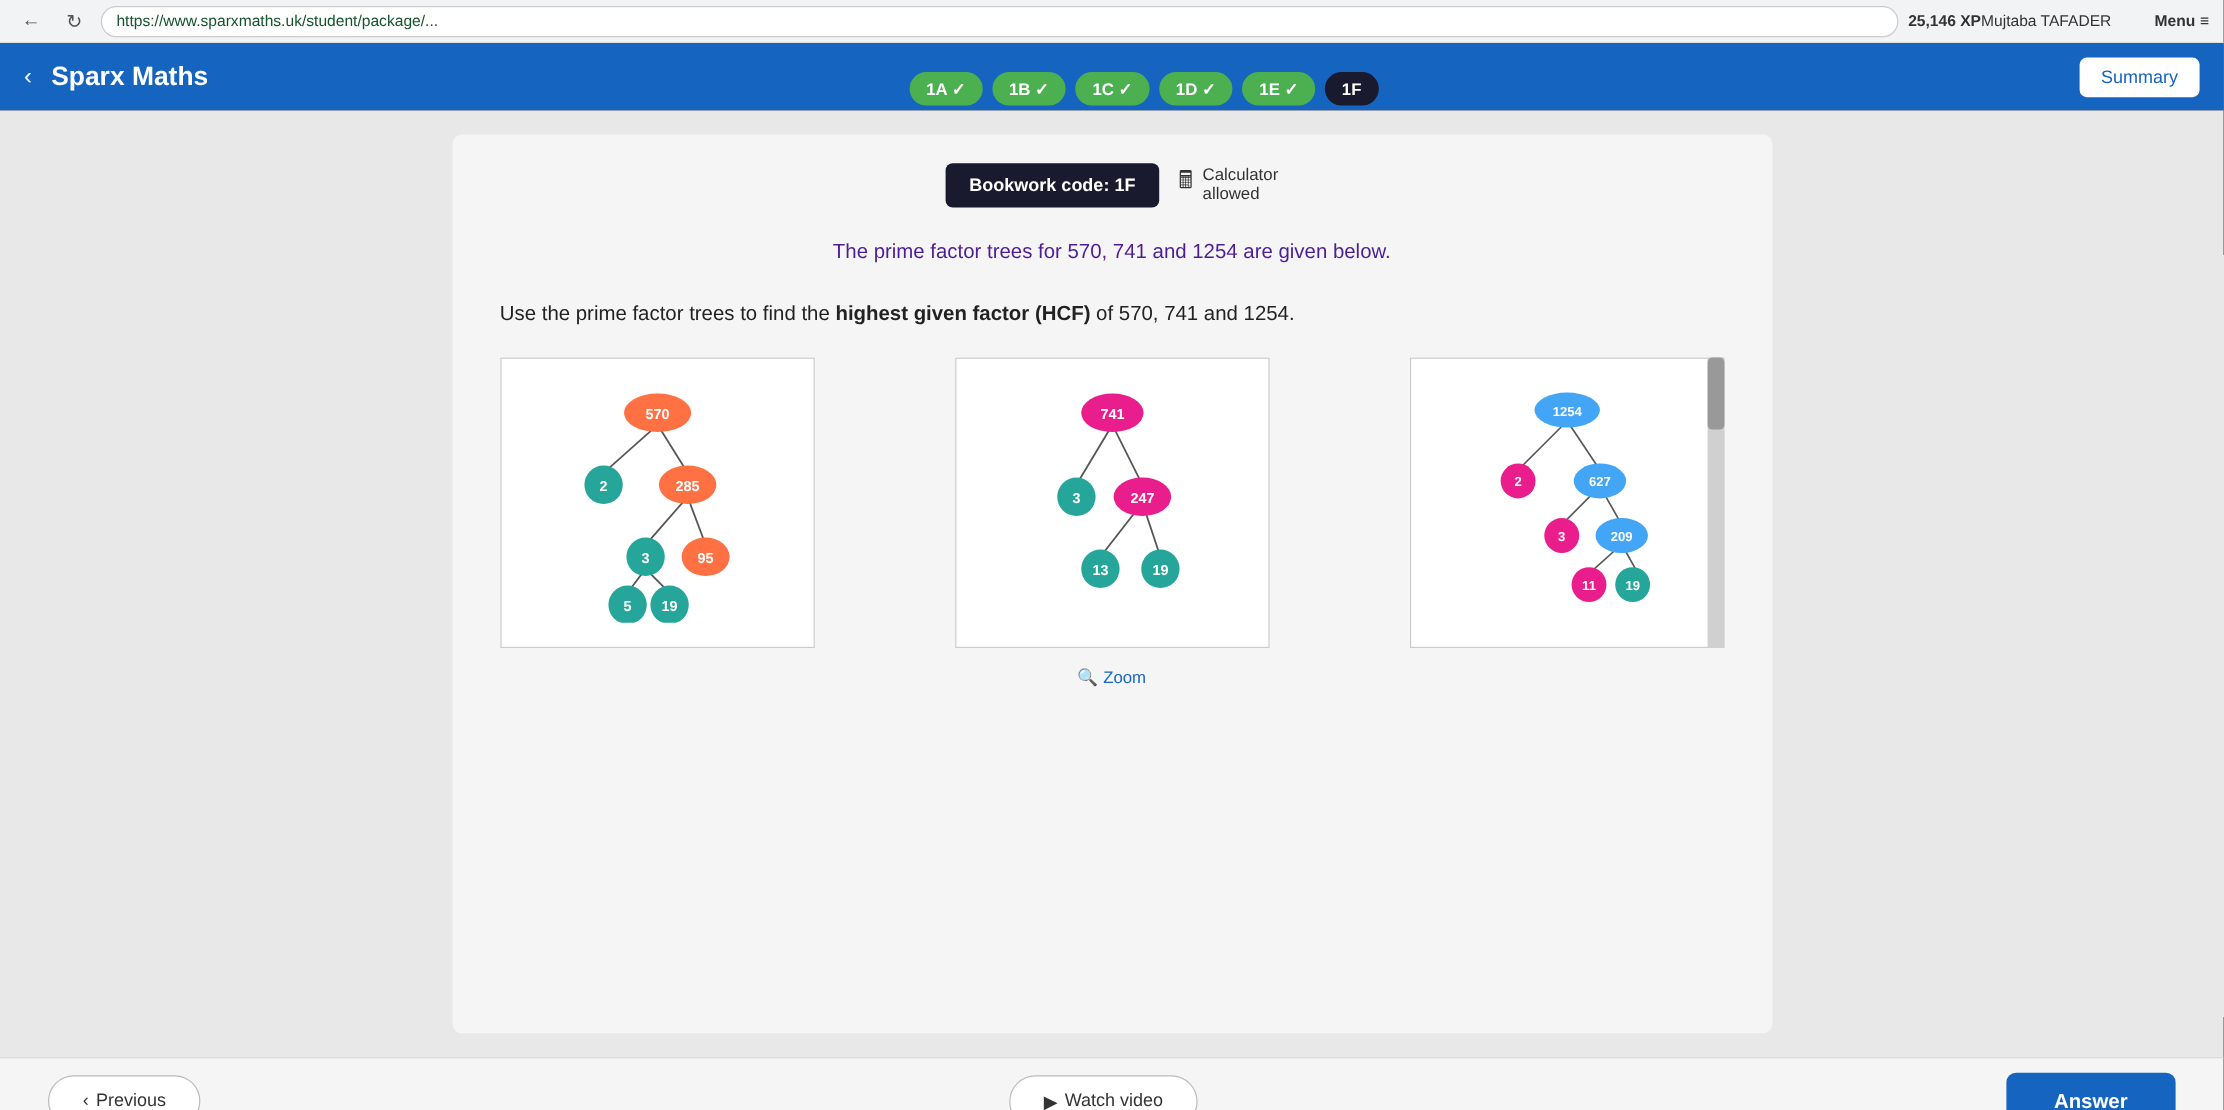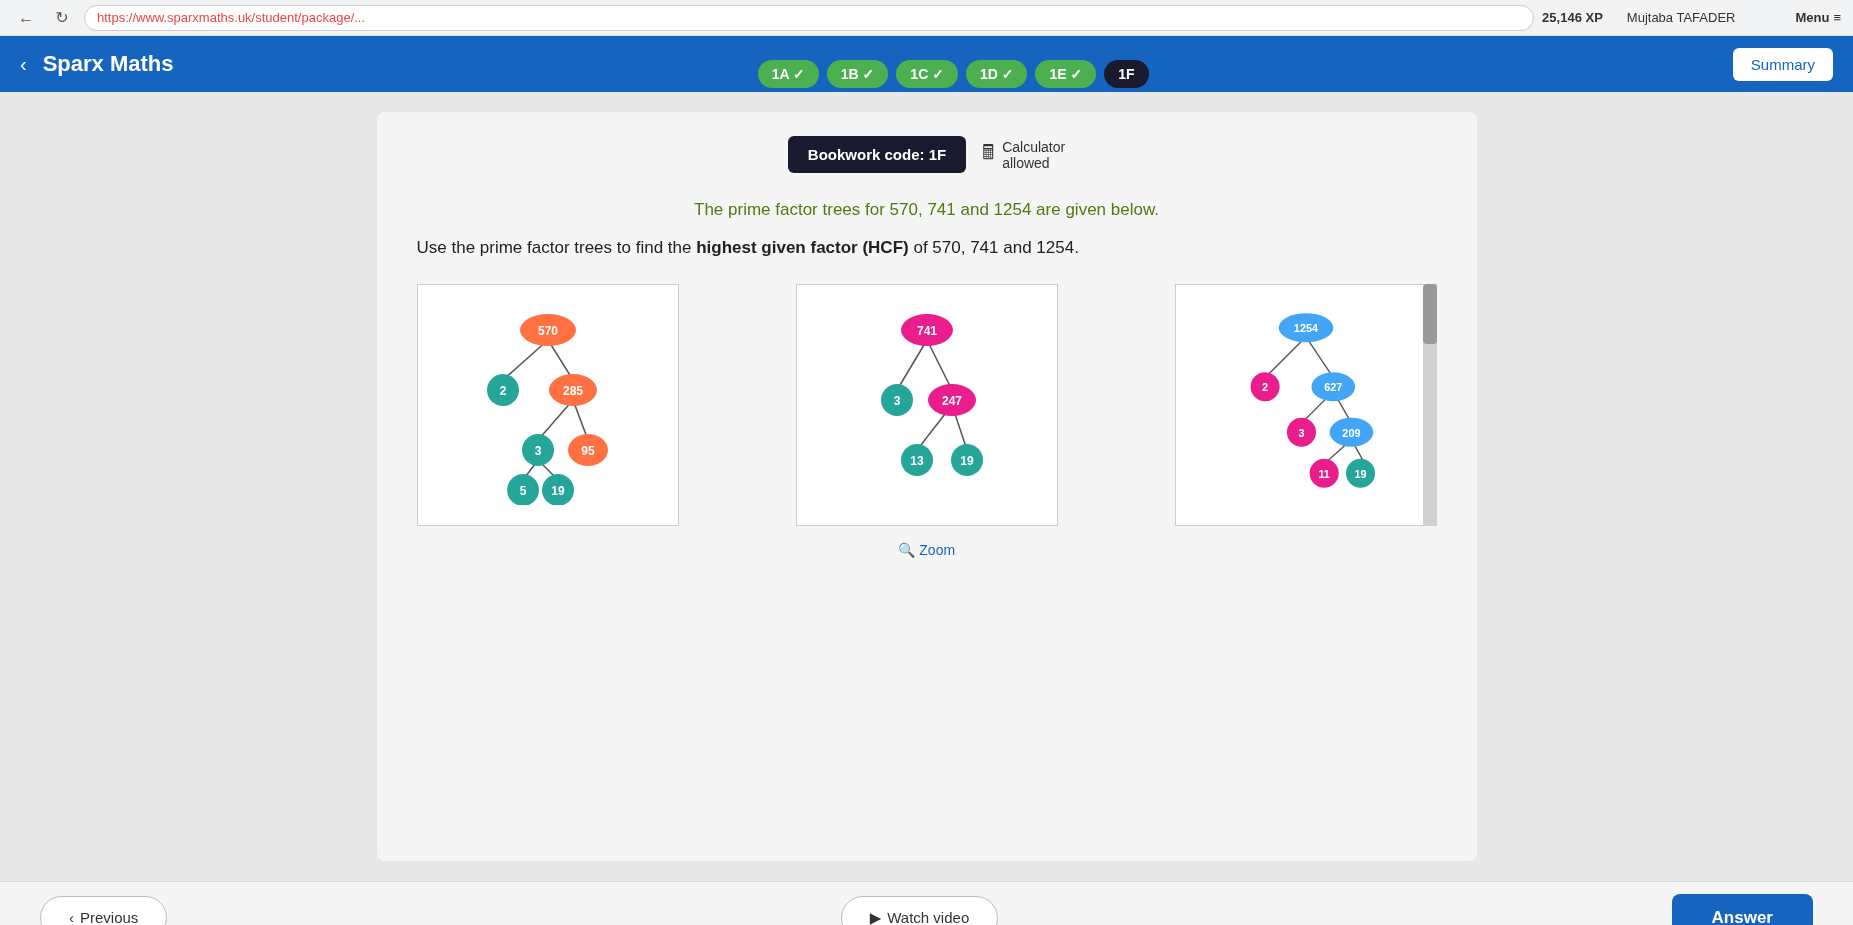--- a/index.html
+++ b/index.html
@@ -32,24 +32,24 @@
       font-size: 16px; color: #555;
     }
     .browser-url-bar {
       flex: 1;
       height: 26px;
       border-radius: 13px;
       border: 1px solid #ccc;
       background: white;
       padding: 0 12px;
       font-size: 13px;
-      color: #ef4444;
+      color: #14532d;
     }
     .browser-right {
-      display: flex; align-items: flex-start; gap: 24px;
+      display: flex; align-items: flex-start; gap: 0;
       font-size: 13px; color: #333;
     }
     .xp-label { font-weight: bold; }
     .menu-btn {
       background: none; border: none; cursor: pointer;
       font-size: 13px; font-weight: bold; color: #333;
       display: flex; align-items: center; gap: 4px; padding-left: 36px;
     }
 
     
@@ -118,21 +118,21 @@
       border-radius: 8px;
       width: 1100px;
       padding: 24px 40px;
       position: relative;
       overflow: hidden;
     }
 
     
     .bookwork-area {
       display: flex;
-      align-items: center;
+      align-items: flex-start;
       justify-content: center;
       gap: 16px;
       margin-bottom: 24px;
     }
     .bookwork-code {
       background: #1a1a2e;
       color: white;
       padding: 10px 20px;
       border-radius: 6px;
       font-size: 15px;
@@ -146,22 +146,22 @@
       color: #333;
     }
     .calc-icon {
       font-size: 20px;
     }
 
     
     .question-text {
       text-align: center;
       font-size: 17px;
-      color: #4d7c0f;
-      margin-bottom: 12px;
+      color: #4c1d95;
+      margin-bottom: 26px;
       line-height: 1.5;
     }
     .question-text-2 {
       text-align: left;
       font-size: 17px;
       color: #222;
       margin-bottom: 24px;
       line-height: 1.5;
     }
     .bold { font-weight: bold; }

